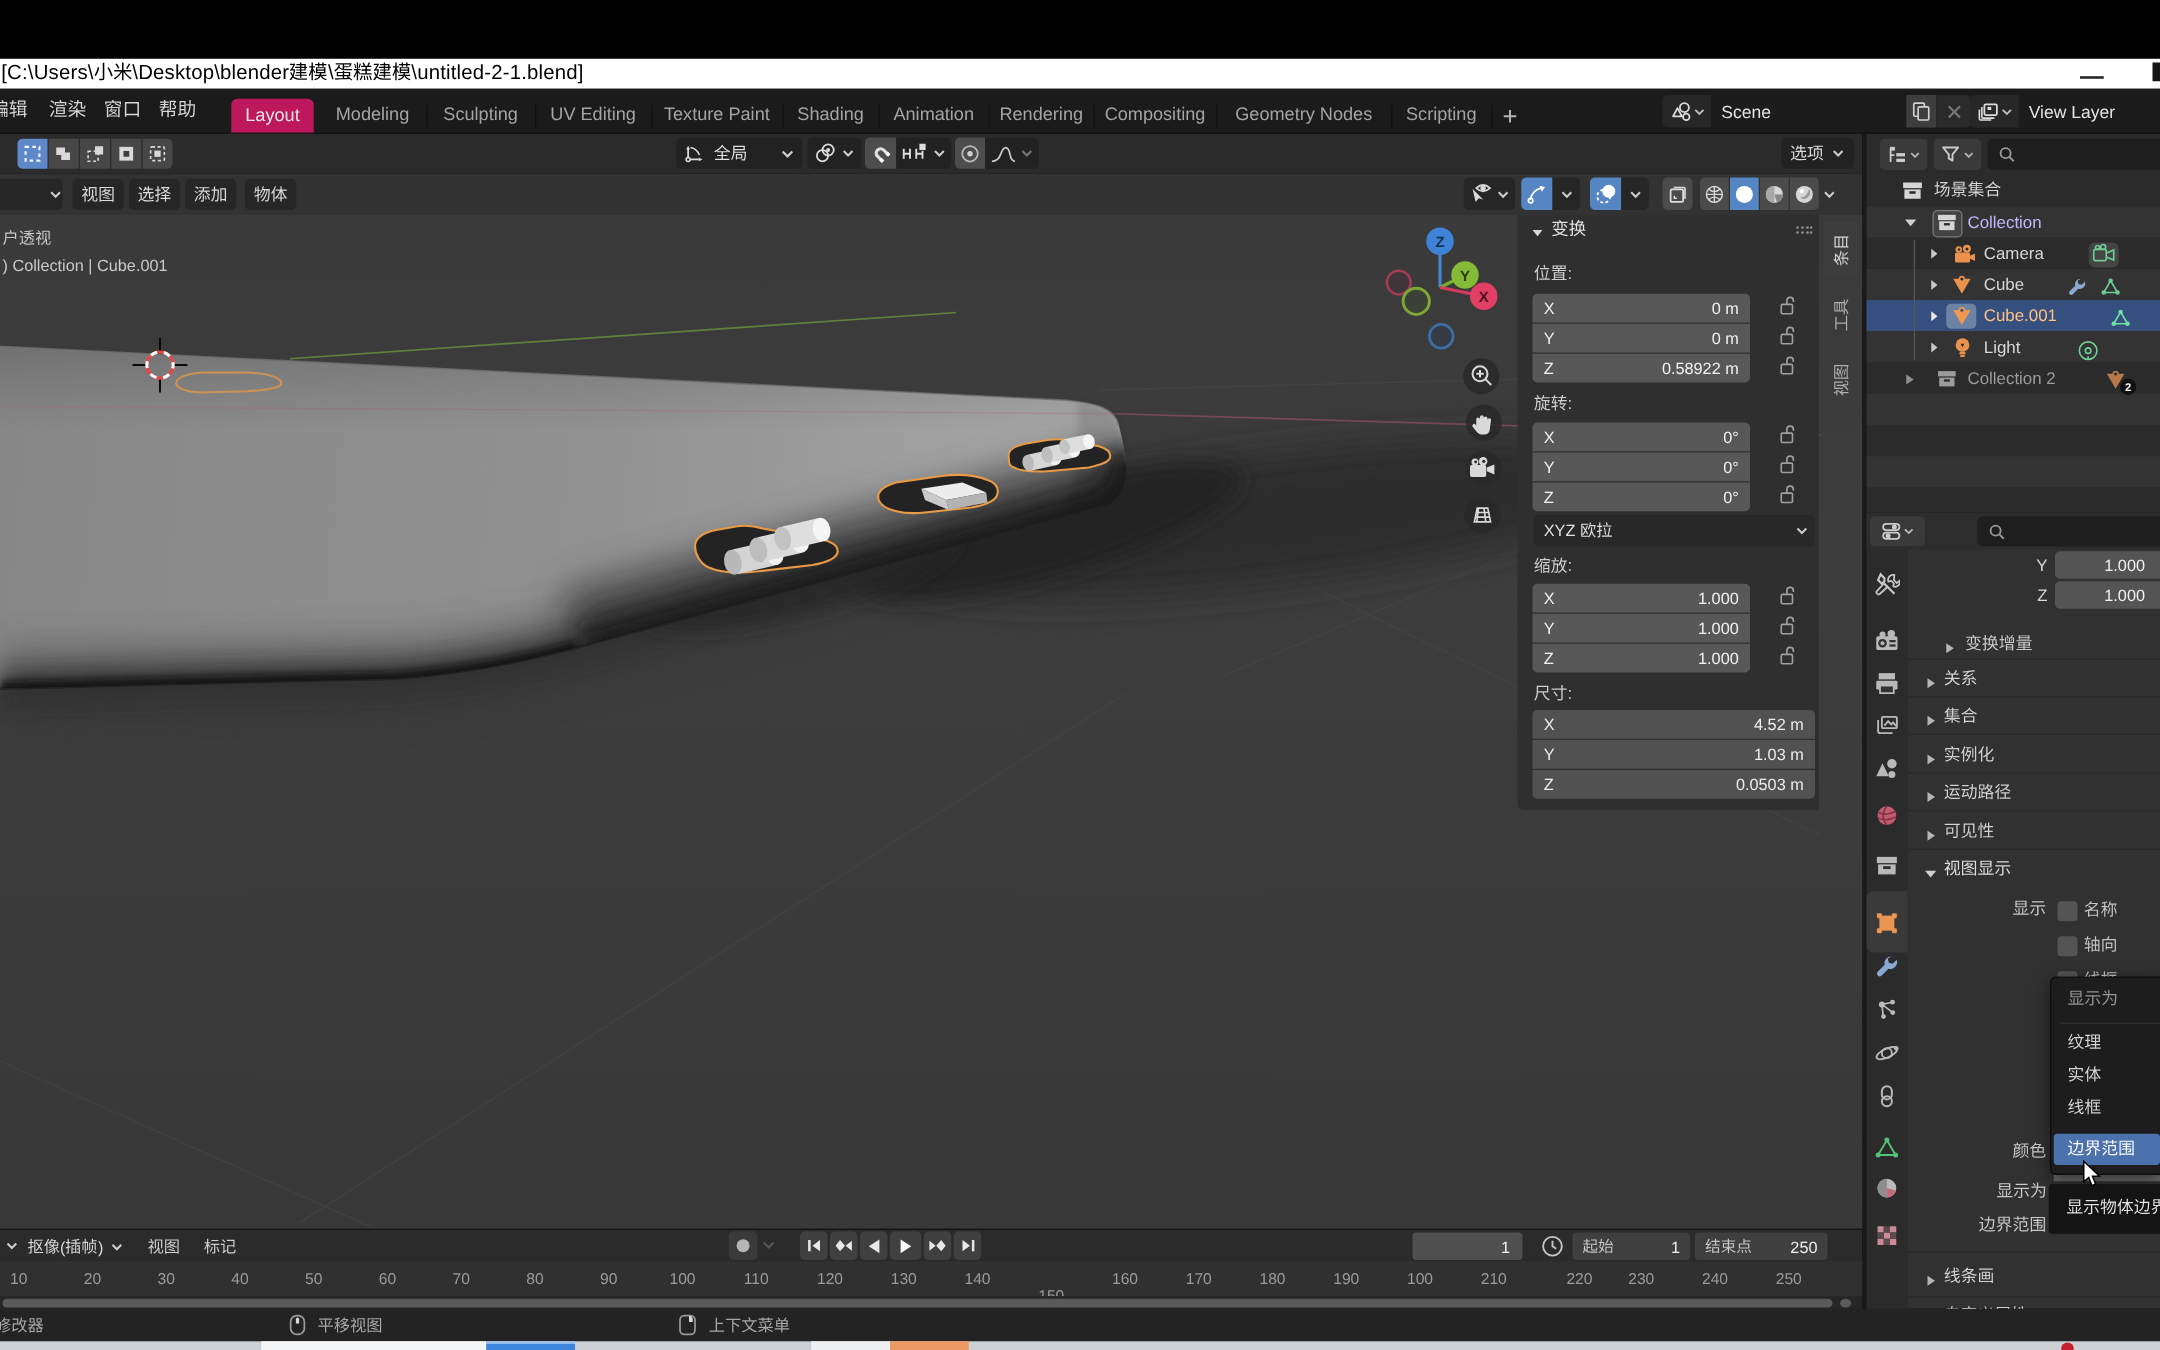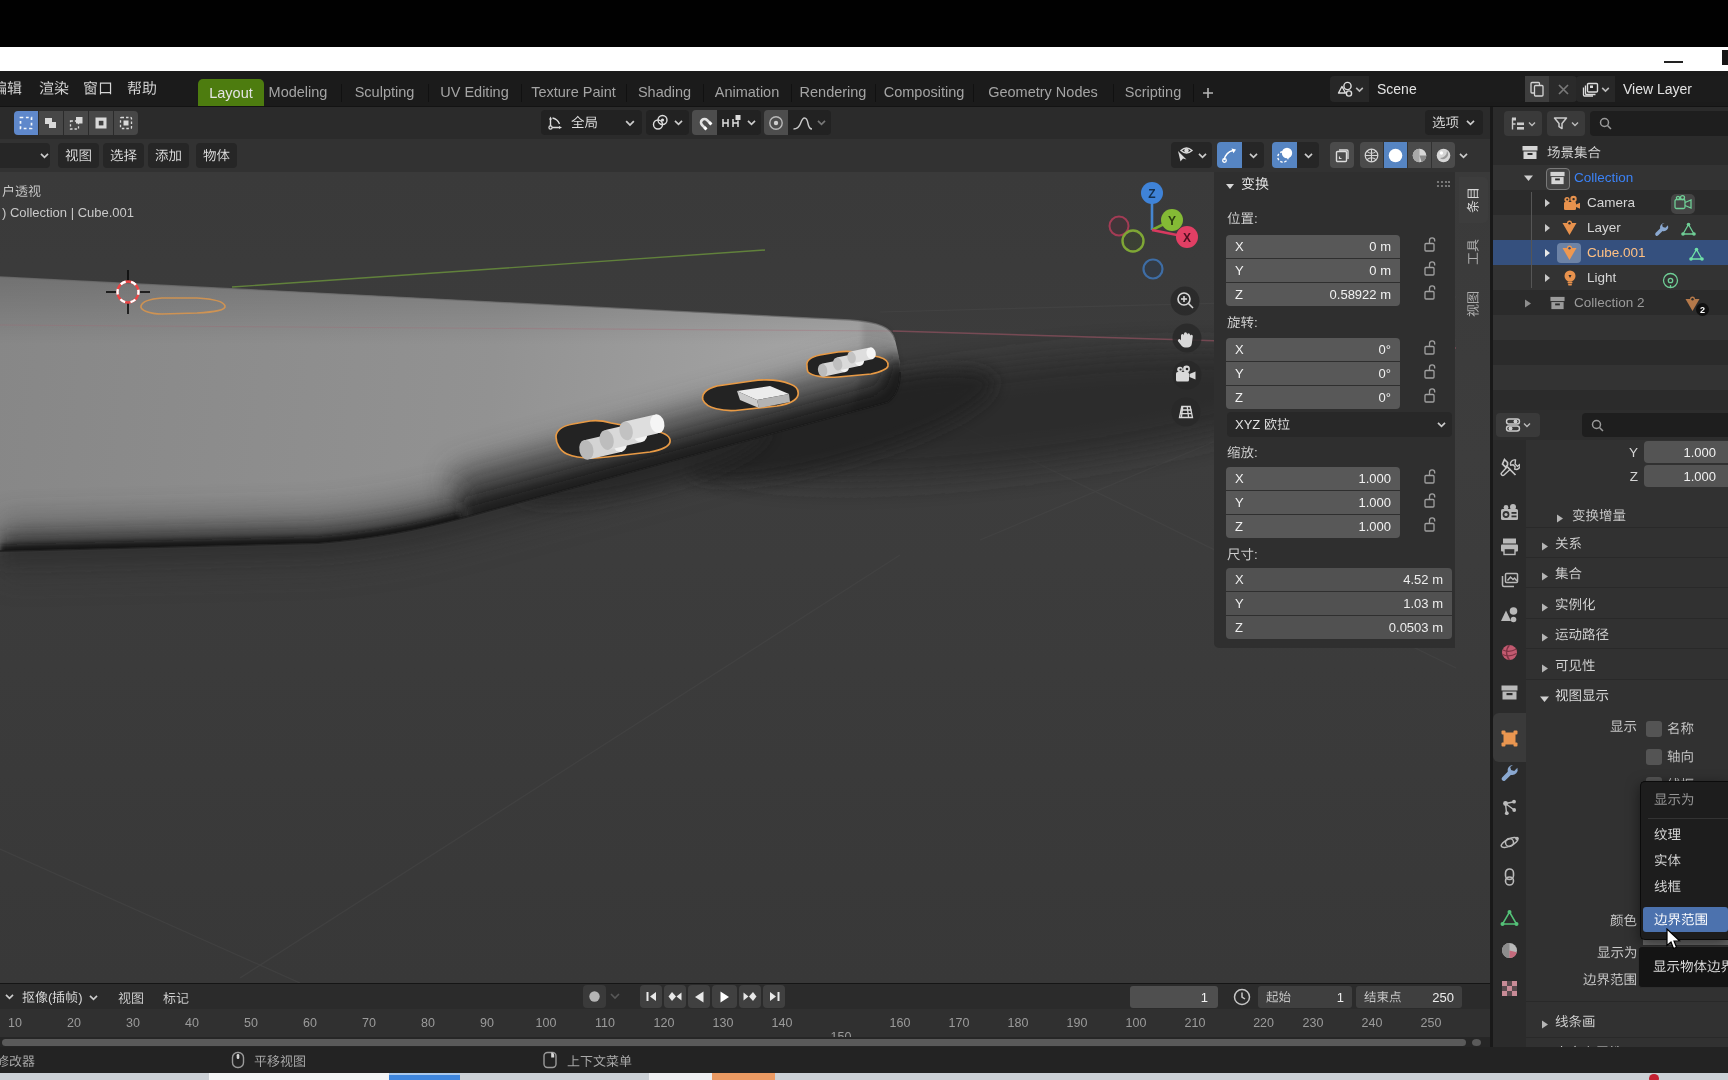--- a/index.html
+++ b/index.html
@@ -113,20 +113,38 @@
       <path id="c91CF" d="M250 665H747V610H250ZM250 763H747V709H250ZM177 808V565H822V808ZM52 522V465H949V522ZM230 273H462V215H230ZM535 273H777V215H535ZM230 373H462V317H230ZM535 373H777V317H535ZM47 3V-55H955V3H535V61H873V114H535V169H851V420H159V169H462V114H131V61H462V3Z"></path>
       <path id="c96C6" d="M460 292V225H54V162H393C297 90 153 26 29 -6C46 -22 67 -50 79 -69C207 -29 357 47 460 135V-79H535V138C637 52 789 -23 920 -61C931 -42 952 -15 968 1C843 31 701 92 605 162H947V225H535V292ZM490 552V486H247V552ZM467 824C483 797 500 763 512 734H286C307 765 326 797 343 827L265 842C221 754 140 642 30 558C47 548 72 526 85 510C116 536 145 563 172 591V271H247V303H919V363H562V432H849V486H562V552H846V606H562V672H887V734H591C578 766 556 810 534 843ZM490 606H247V672H490ZM490 432V363H247V432Z"></path>
       <path id="c9879" d="M618 500V289C618 184 591 56 319 -19C335 -34 357 -61 366 -77C649 12 693 158 693 289V500ZM689 91C766 41 864 -31 911 -79L961 -26C913 21 813 90 736 138ZM29 184 48 106C140 137 262 179 379 219L369 284L247 247V650H363V722H46V650H172V225ZM417 624V153H490V556H816V155H891V624H655C670 655 686 692 702 728H957V796H381V728H613C603 694 591 656 578 624Z"></path>
       <path id="c989C" d="M698 506C696 147 684 34 432 -30C444 -43 461 -67 467 -82C735 -9 755 126 757 506ZM400 459C345 410 243 364 158 338C175 325 194 304 205 289C295 320 398 372 462 433ZM431 185C371 104 252 35 132 -1C148 -15 167 -38 178 -55C306 -12 427 63 497 156ZM740 77C805 32 882 -35 918 -80L961 -34C924 11 845 75 782 118ZM536 609V137H596V552H851V139H914V609H725C738 641 753 680 766 718H947V778H514V718H703C693 683 678 641 664 609ZM229 824C242 799 254 767 263 740H68V677H496V740H334C325 770 308 811 291 842ZM415 326C356 263 246 205 150 172C155 225 156 277 156 321V472H493V535H392C412 569 434 613 453 653L390 669C375 630 349 574 326 535H195L248 554C240 586 217 636 194 671L135 652C157 616 178 568 186 535H89V322C89 215 84 65 32 -45C49 -51 79 -69 92 -81C125 -9 142 82 150 169C166 155 183 134 193 118C296 158 407 224 475 300Z"></path>
     </defs>
   </svg>
 
 <div class="abs" style="left:0;top:0;width:1728px;height:47px;background:#010101"></div>
 
 <div class="abs" style="left:0;top:47px;width:1728px;height:24px;background:#ffffff">
+ <div class="abs" style="left:1px;top:2px;font-size:16.3px;letter-spacing:0.15px;color:#000;white-space:nowrap">[C:\Users\<svg class="zh" width="31" height="16" viewBox="0 0 31 16" style="overflow:visible;vertical-align:-2.5px">
+        <g fill="#000000">
+          <use href="#c5C0F" transform="translate(0.0,13.0) scale(0.01550,-0.01550)"></use>
+          <use href="#c7C73" transform="translate(15.5,13.0) scale(0.01550,-0.01550)"></use>
+        </g>
+      </svg>\Desktop\blender<svg class="zh" width="31" height="16" viewBox="0 0 31 16" style="overflow:visible;vertical-align:-2.5px">
+        <g fill="#000000">
+          <use href="#c5EFA" transform="translate(0.0,13.0) scale(0.01550,-0.01550)"></use>
+          <use href="#c6A21" transform="translate(15.5,13.0) scale(0.01550,-0.01550)"></use>
+        </g>
+      </svg>\<svg class="zh" width="62" height="16" viewBox="0 0 62 16" style="overflow:visible;vertical-align:-2.5px">
+        <g fill="#000000">
+          <use href="#c86CB" transform="translate(0.0,13.0) scale(0.01550,-0.01550)"></use>
+          <use href="#c7CD5" transform="translate(15.5,13.0) scale(0.01550,-0.01550)"></use>
+          <use href="#c5EFA" transform="translate(31.0,13.0) scale(0.01550,-0.01550)"></use>
+          <use href="#c6A21" transform="translate(46.5,13.0) scale(0.01550,-0.01550)"></use>
+        </g>
+      </svg>\untitled-2-1.blend]</div>
  <div class="abs" style="left:1664px;top:14px;width:19px;height:2px;background:#222"></div>
  <div class="abs" style="left:1722px;top:3px;width:6px;height:15px;background:#151515"></div>
 </div>
 
 <div class="abs" style="left:0;top:71px;width:1728px;height:36px;background:#1b1b1b">
  <div class="abs" style="left:-8px;top:9px"><svg class="zh" width="30" height="15" viewBox="0 0 30 15" style="overflow:visible;vertical-align:-2.4px">
         <g fill="#d6d6d6">
           <use href="#c7F16" transform="translate(0.0,12.6) scale(0.01500,-0.01500)"></use>
           <use href="#c8F91" transform="translate(15.0,12.6) scale(0.01500,-0.01500)"></use>
         </g>
@@ -144,21 +162,21 @@
         </g>
       </svg></div>
  <div class="abs" style="left:127px;top:9px"><svg class="zh" width="30" height="15" viewBox="0 0 30 15" style="overflow:visible;vertical-align:-2.4px">
         <g fill="#d6d6d6">
           <use href="#c5E2E" transform="translate(0.0,12.6) scale(0.01500,-0.01500)"></use>
           <use href="#c52A9" transform="translate(15.0,12.6) scale(0.01500,-0.01500)"></use>
         </g>
       </svg></div>
 
  <div id="tabs" class="abs" style="left:0;top:8px;height:28px;font-size:14.5px;color:#a4a4a4">
-  <div class="abs row" style="left:198px;top:0;width:66px;height:28px;background:#4d7c0f;border-radius:5px 5px 0 0;justify-content:center;color:#e4e4e4">Layout</div>
+  <div class="abs row" style="left:185px;top:0;width:66px;height:28px;background:#be185d;border-radius:5px 5px 0 0;justify-content:center;color:#e4e4e4">Layout</div>
   <div class="abs" style="left:254px;top:5px;width:88px;text-align:center">Modeling</div>
   <div class="abs" style="left:341px;top:5px;width:87px;text-align:center">Sculpting</div>
   <div class="abs" style="left:428px;top:5px;width:93px;text-align:center">UV Editing</div>
   <div class="abs" style="left:521px;top:5px;width:105px;text-align:center">Texture Paint</div>
   <div class="abs" style="left:626px;top:5px;width:77px;text-align:center">Shading</div>
   <div class="abs" style="left:703px;top:5px;width:88px;text-align:center">Animation</div>
   <div class="abs" style="left:791px;top:5px;width:84px;text-align:center">Rendering</div>
   <div class="abs" style="left:875px;top:5px;width:98px;text-align:center">Compositing</div>
   <div class="abs" style="left:973px;top:5px;width:140px;text-align:center">Geometry Nodes</div>
   <div class="abs" style="left:1113px;top:5px;width:80px;text-align:center">Scripting</div>
@@ -1047,21 +1065,21 @@
 
  <svg class="abs" style="left:30px;top:66px" width="11" height="10" viewBox="0 0 11 10">
       <path d="M1 2.5 h9 l-4.5 5.5 z" fill="#cfcfcf"></path>
     </svg>
  <div class="abs" style="left:53px;top:61px;width:22px;height:20px;border:1px solid #7a7a7a;border-radius:4px;background:#434343"></div>
  <svg class="abs" style="left:56px;top:63px" width="17" height="16" viewBox="0 0 18 17">
       <rect x="1.5" y="2" width="15" height="4.5" fill="#d5d5d5"></rect>
       <rect x="2.5" y="7.5" width="13" height="7.5" fill="#d5d5d5"></rect>
       <rect x="6.5" y="9" width="5" height="2" fill="#2b2b2b"></rect>
     </svg>
- <div class="abs" style="left:81px;top:63px;font-size:13.5px;color:#3b82f6">Collection</div>
+ <div class="abs" style="left:81px;top:63px;font-size:13.5px;color:#c4b5fd">Collection</div>
 
  <svg class="abs" style="left:50px;top:91px" width="9" height="10" viewBox="0 0 9 10">
       <path d="M2 1 l5 4 -5 4 z" fill="#c9c9c9"></path>
     </svg>
  <svg class="abs" style="left:68px;top:88px" width="19" height="17" viewBox="0 0 19 17">
       <g fill="#e8924d">
         <circle cx="6" cy="4.5" r="2.6"></circle>
         <circle cx="12.5" cy="4" r="3.2"></circle>
         <rect x="3" y="7" width="12" height="8" rx="1.2"></rect>
         <path d="M15 9.5 l4-1.8 v6 l-4-1.8 z"></path>
@@ -1081,21 +1099,21 @@
     </svg>
 
  <svg class="abs" style="left:50px;top:116px" width="9" height="10" viewBox="0 0 9 10">
       <path d="M2 1 l5 4 -5 4 z" fill="#c9c9c9"></path>
     </svg>
  <svg class="abs" style="left:67px;top:113px" width="19" height="18" viewBox="0 0 19 18">
       <path d="M2.5 3 h14 l-7 12 z" fill="#e8924d"></path>
       <path d="M7 3 a2.5 2.5 0 0 1 5 0 a2.5 2.5 0 0 1 -5 0" fill="#e8924d"></path>
       <circle cx="9.5" cy="3.2" r="1.2" fill="#2b2b2b"></circle>
     </svg>
- <div class="abs" style="left:94px;top:113px;font-size:13.5px;color:#d6d6d6">Layer</div>
+ <div class="abs" style="left:94px;top:113px;font-size:13.5px;color:#d6d6d6">Cube</div>
  <svg class="abs" style="left:160px;top:114px" width="17" height="17" viewBox="0 0 17 17">
       <path d="M11.5 2 a4.5 4.5 0 0 0 -4.4 5.5 l-4.6 4.6 a1.8 1.8 0 0 0 2.5 2.5 l4.6-4.6 a4.5 4.5 0 0 0 5.4-5.8 l-2.6 2.6 -2.6-.7 -.7-2.6 z" fill="#8aa8d0"></path>
     </svg>
  <svg class="abs" style="left:187px;top:114px" width="17" height="17" viewBox="0 0 17 17">
       <g stroke="#6fce96" stroke-width="1.3" fill="none">
         <path d="M8.5 3.5 L14 13 H3 Z"></path>
       </g>
       <g fill="#6fce96">
         <circle cx="8.5" cy="3.5" r="1.8"></circle>
         <circle cx="14" cy="13" r="1.8"></circle>

